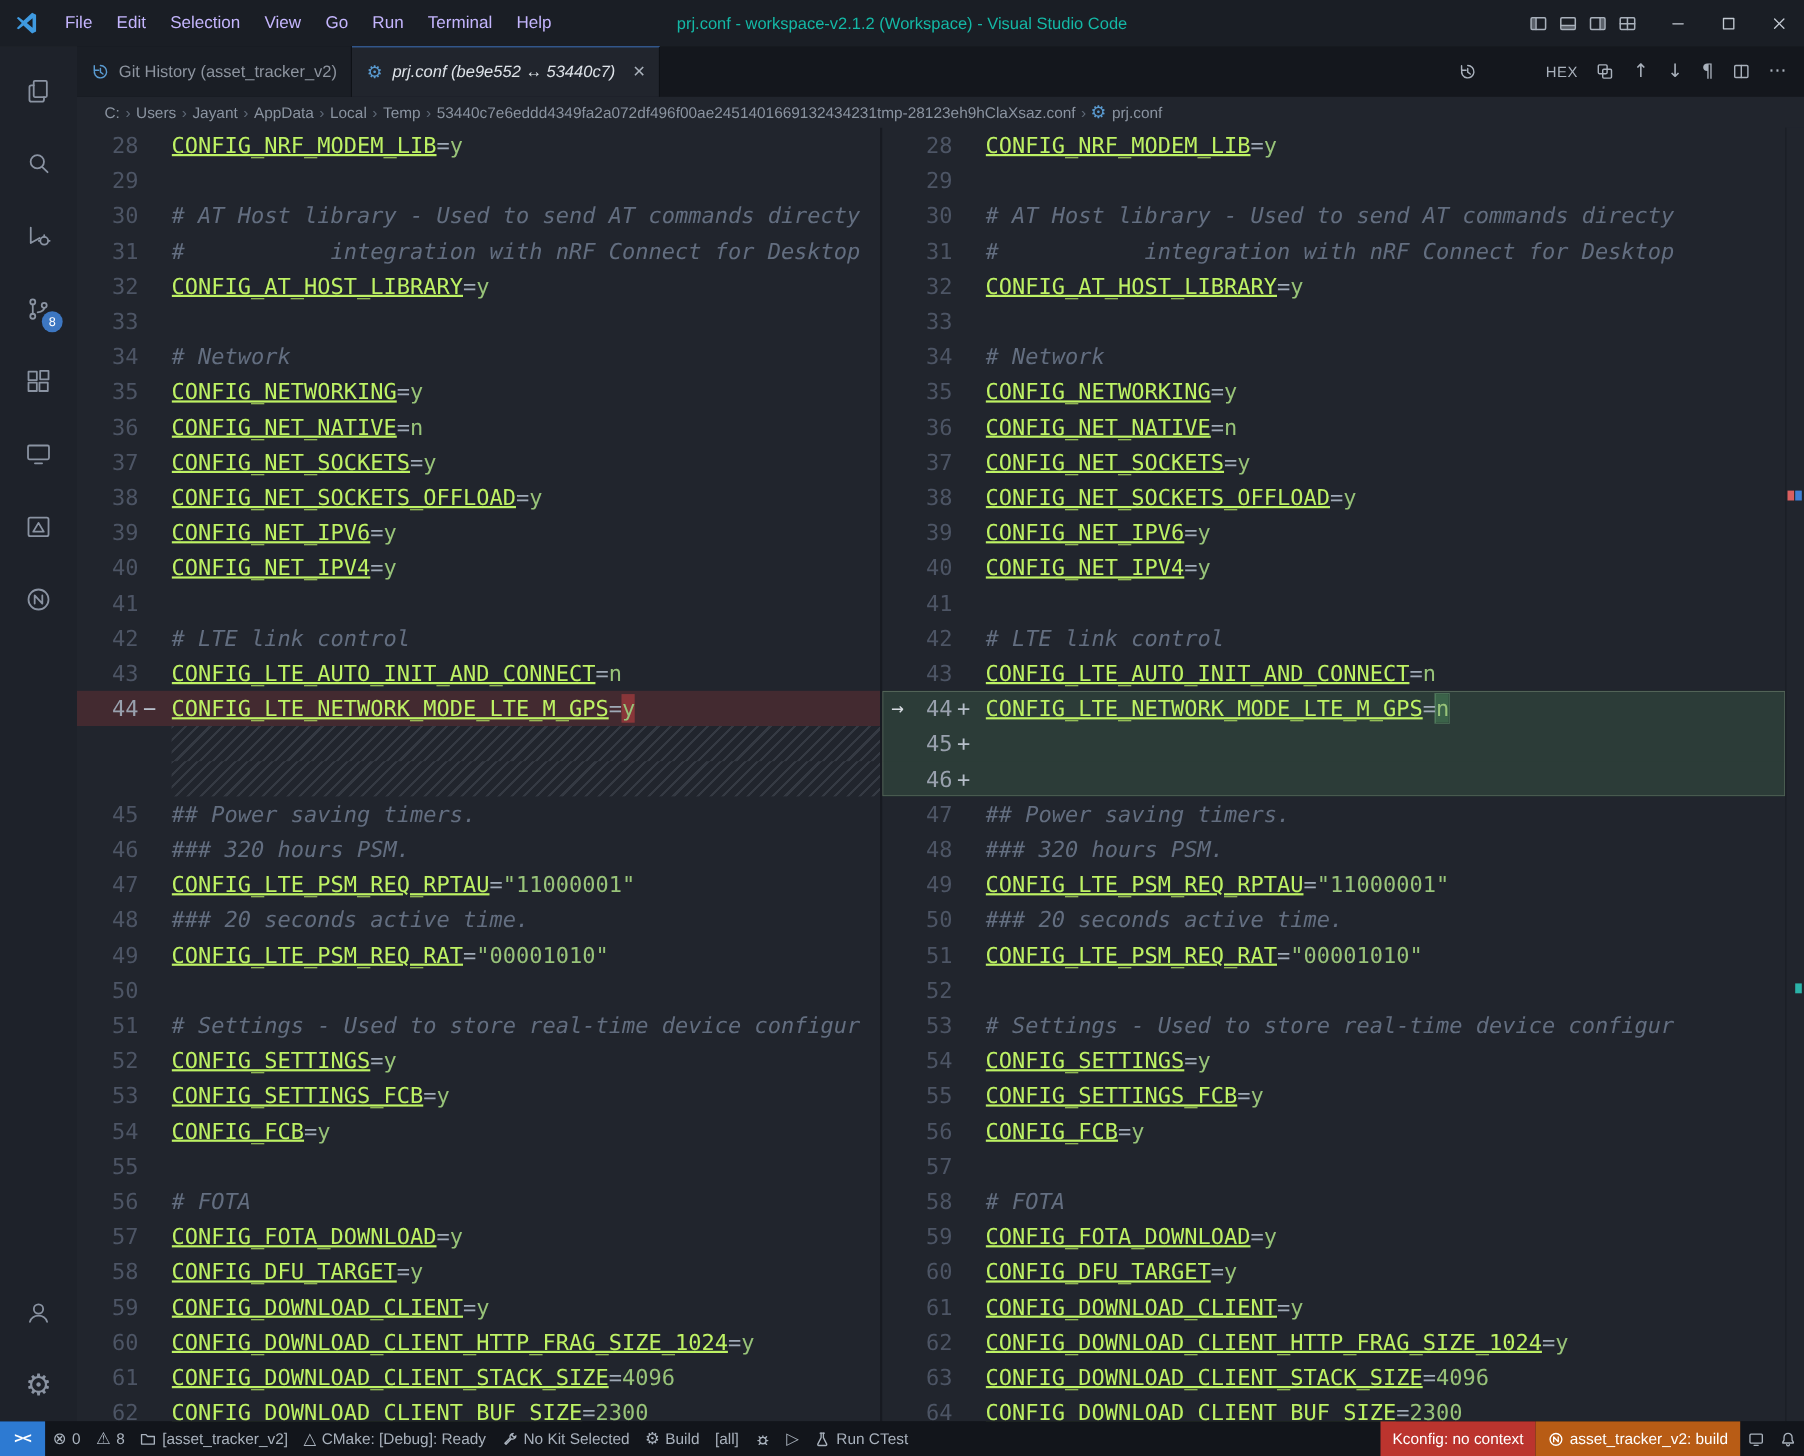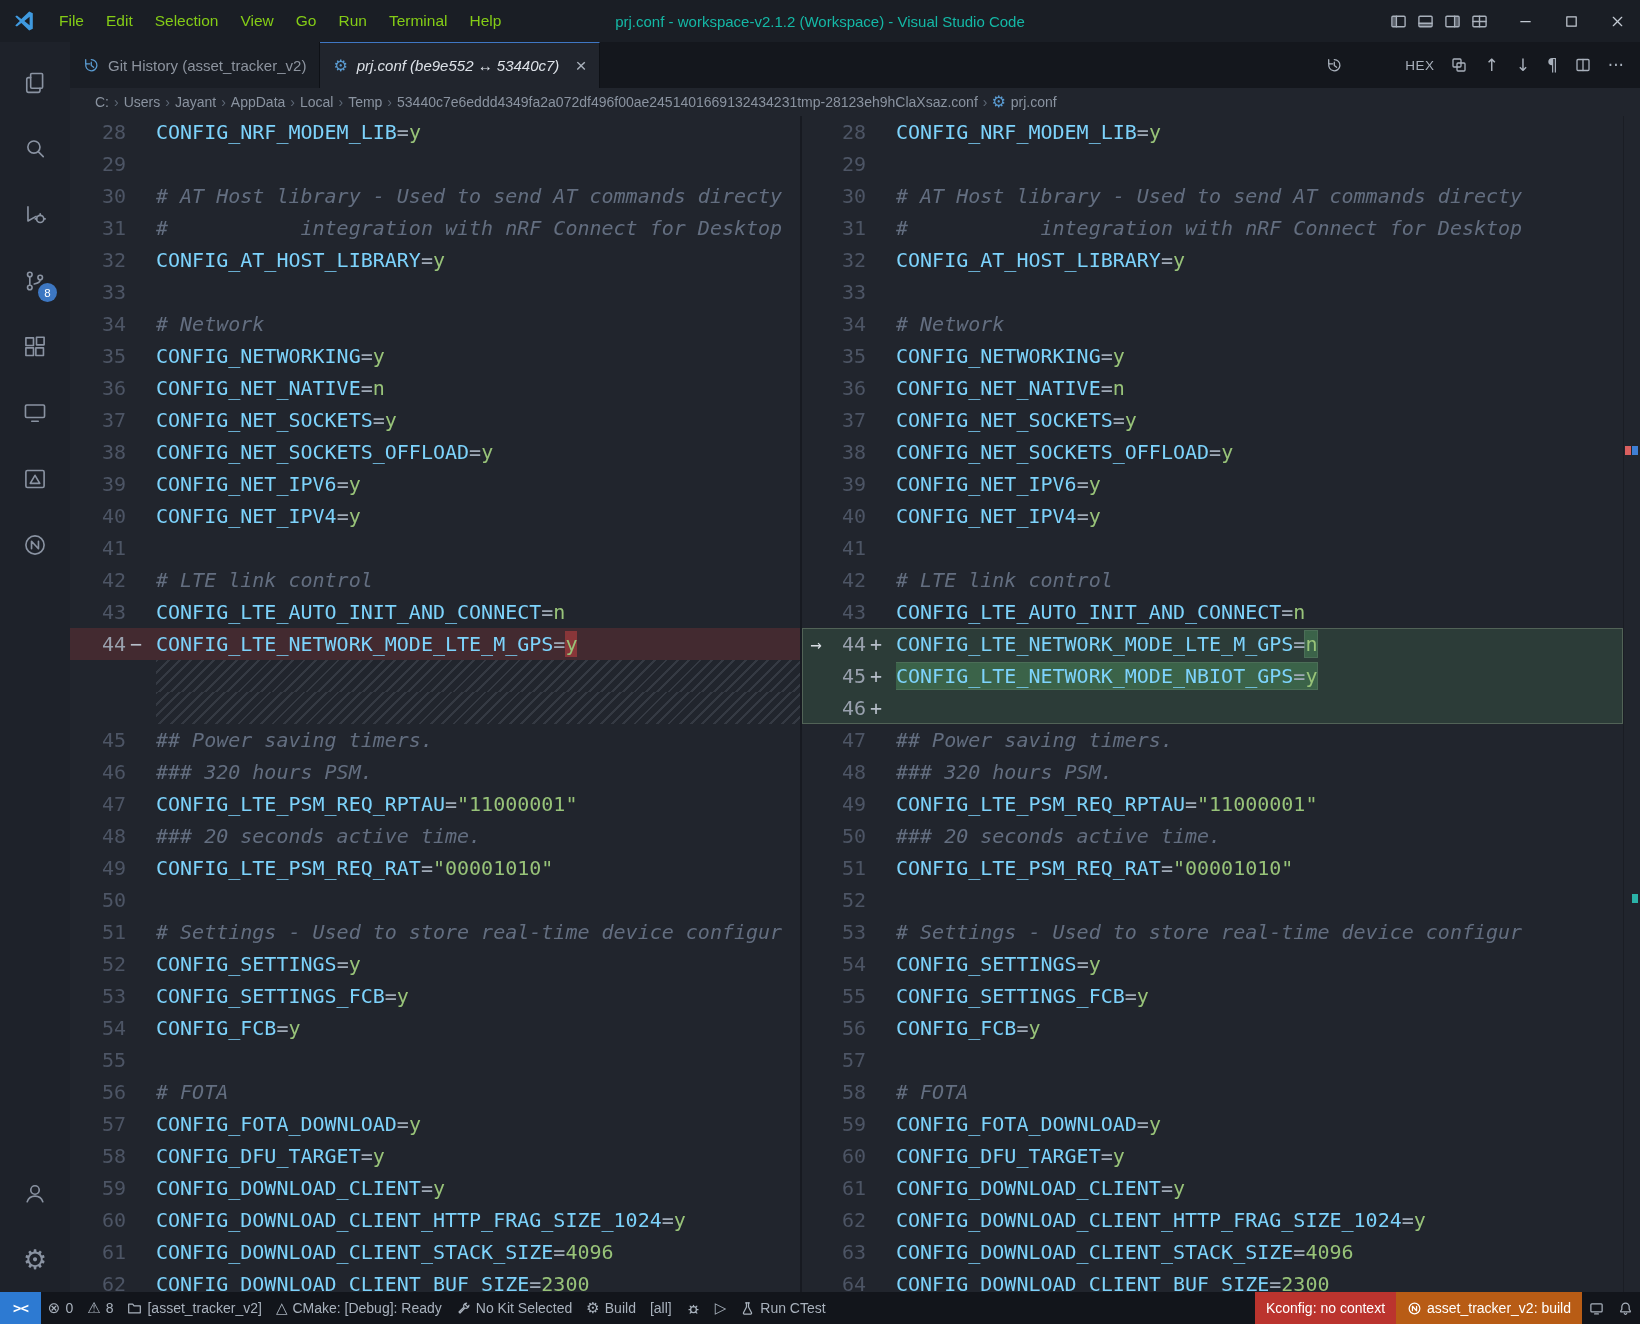--- a/index.html
+++ b/index.html
@@ -3,21 +3,21 @@
 <meta charset="utf-8">
 <style>
   html,body{margin:0;padding:0;}
   body{width:1640px;height:1324px;overflow:hidden;background:#21252d;
        font-family:"Liberation Sans",sans-serif;color:#c3cad3;}
   .window{display:flex;flex-direction:column;width:100%;height:100%;}
 
   
   .titlebar{flex:0 0 42px;background:#1a1e25;display:flex;align-items:center;position:relative;}
   .logo-box{width:48px;display:flex;justify-content:center;align-items:center;}
-  .menubar{display:flex;font-size:15.5px;color:#84cc16;}
+  .menubar{display:flex;font-size:15.5px;color:#c4b5fd;}
   .menu-item{padding:4px 11px;border-radius:5px;cursor:default;}
   .title-center{position:absolute;left:50%;transform:translateX(-50%);font-size:15px;color:#14b8a6;white-space:nowrap;}
   .title-right{margin-left:auto;display:flex;align-items:center;height:100%;}
   .layout-icons{display:flex;gap:10px;margin-right:14px;color:#a9b1bc;align-items:center;}
   .win-btn{width:46px;height:100%;display:flex;align-items:center;justify-content:center;color:#c3cad3;}
 
   
   .main{flex:1;display:flex;min-height:0;}
   .activitybar{flex:0 0 70px;background:#1e222a;display:flex;flex-direction:column;align-items:center;padding-top:8px;}
   .act-item{height:66px;width:100%;display:flex;align-items:center;justify-content:center;color:#8a93a2;position:relative;}
@@ -54,21 +54,21 @@
   .ov-mark{position:absolute;width:6px;height:9px;}
 
   .row{display:flex;height:32px;font-family:"DejaVu Sans Mono",monospace;font-size:20px;line-height:32px;}
   .lnum{color:#4d5565;text-align:right;flex:none;}
   .pane.left .lnum{width:56px;}
   .pane.right .lnum{width:36px;}
   .glyph{width:28px;flex:none;color:#d7dce2;text-align:center;font-size:19px;}
   .marker{width:26px;flex:none;color:#b7bfca;padding-left:4px;}
   .code{flex:1;position:relative;white-space:pre;overflow:hidden;}
   .tok{position:relative;z-index:1;}
-  .tok-key{color:#7dd3fc;}
+  .tok-key{color:#bef264;text-decoration:underline;}
   .tok-op{color:#9fa9b6;}
   .tok-val{color:#98c379;}
   .tok-comment{color:#636e80;font-style:italic;}
 
   .row.del{background:rgba(224,66,66,0.18);}
   .row.del .lnum{color:#99a1ae;}
   .row.add{background:rgba(96,196,110,0.13);}
   .row.add .lnum{color:#99a1ae;}
   .char-hl{position:absolute;top:3px;bottom:3px;z-index:0;}
   .char-hl.chd{background:rgba(236,72,72,0.42);}
@@ -604,21 +604,20 @@
               <div class="row add">
                 <div class="glyph">→</div>
                 <div class="lnum">44</div>
                 <div class="marker">+</div>
                 <div class="code"><span class="char-hl cha" style="left: 34ch; width: 1ch;"></span><span class="tok tok-key">CONFIG_LTE_NETWORK_MODE_LTE_M_GPS</span><span class="tok tok-op">=</span><span class="tok tok-val">n</span></div>
               </div>
               <div class="row add">
                 <div class="glyph"></div>
                 <div class="lnum">45</div>
                 <div class="marker">+</div>
-                <div class="code"><span class="char-hl cha" style="left: 0ch; width: 35ch;"></span><span class="tok tok-key">CONFIG_LTE_NETWORK_MODE_NBIOT_GPS</span><span class="tok tok-op">=</span><span class="tok tok-val">y</span></div>
               </div>
               <div class="row add">
                 <div class="glyph"></div>
                 <div class="lnum">46</div>
                 <div class="marker">+</div>
                 <div class="code"></div>
               </div>
             </div>
             <div class="row">
               <div class="glyph"></div>

